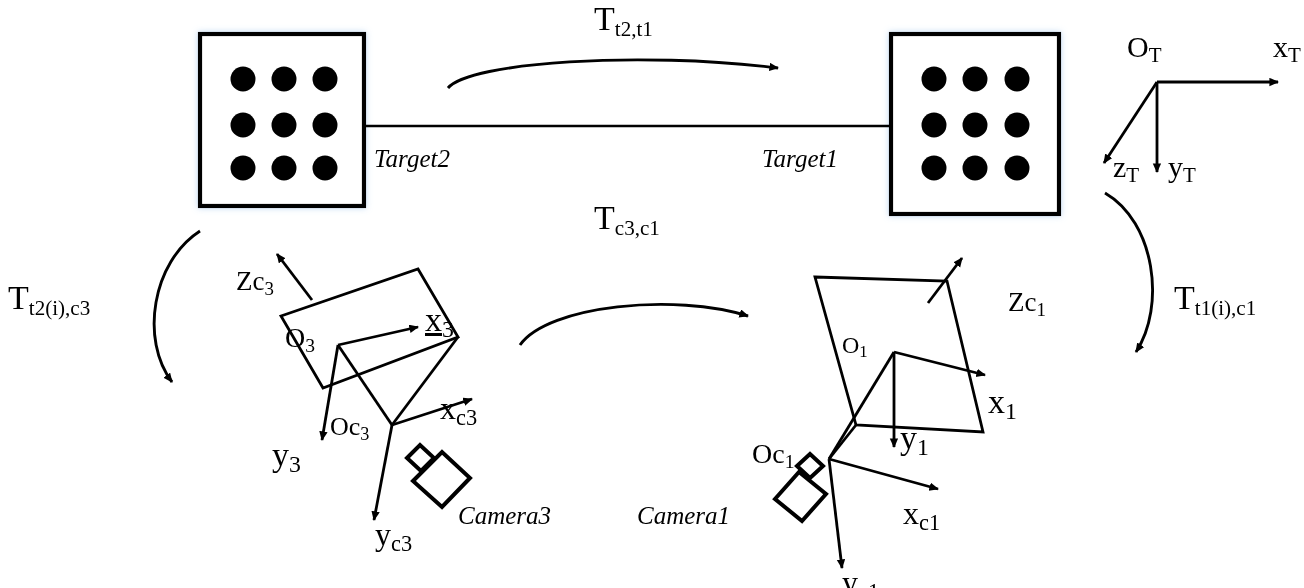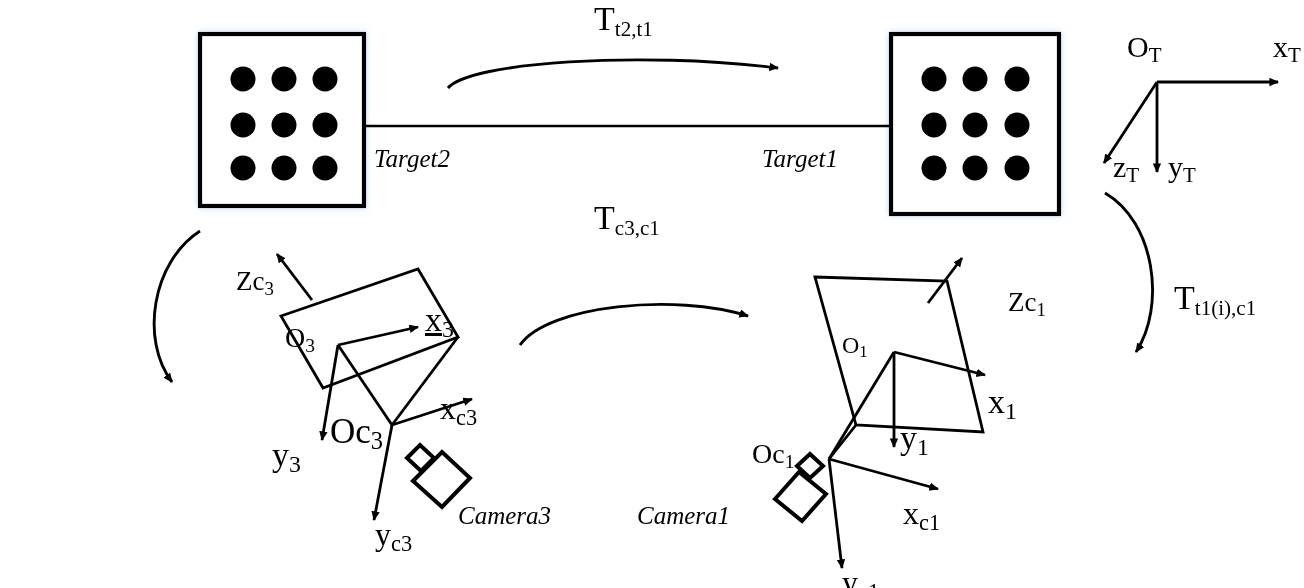--- a/index.html
+++ b/index.html
@@ -127,40 +127,41 @@
   </g>
 </svg>
 
 <div class="lbl serif ital" style="left:374px; top:146px; font-size:25px;">Target2</div>
 <div class="lbl serif ital" style="left:762px; top:146px; font-size:25px;">Target1</div>
 
 <div class="lbl serif" style="left:578px; top:2px; font-size:34px;margin-left:16px;"><span>T</span><span class="sub">t2,t1</span></div>
 
 <div class="lbl serif" style="left:570px; top:201px; font-size:34px;margin-left:24px;"><span>T</span><span class="sub">c3,c1</span></div>
 
+<div class="lbl serif" style="left:8px; top:281px; font-size:34px;"><span>T</span><span class="sub">t2(i),c3</span></div>
 
 <div class="lbl serif" style="left:1174px; top:281px; font-size:34px;"><span>T</span><span class="sub">t1(i),c1</span></div>
 
 <div class="lbl serif" style="left:1127px; top:32px; font-size:30px;"><span>O</span><span class="sub2">T</span></div>
 
 <div class="lbl serif" style="left:1240px; top:32px; font-size:30px;margin-left:33px;"><span>x</span><span class="sub2">T</span></div>
 
 <div class="lbl serif" style="left:1168px; top:152px; font-size:30px;"><span>y</span><span class="sub2">T</span></div>
 
 <div class="lbl serif" style="left:1113px; top:152px; font-size:30px;"><span>z</span><span class="sub2">T</span></div>
 
 <div class="lbl serif" style="left:236px; top:268px; font-size:27px;"><span>Zc</span><span class="sub2">3</span></div>
 
 <div class="lbl serif" style="left:285px; top:324px; font-size:28px;"><span>O</span><span class="sub2">3</span></div>
 
 <div class="lbl serif" style="left:425px; top:303px; font-size:34px;text-decoration:underline;"><span>x</span><span class="sub2">3</span></div>
 
 <div class="lbl serif" style="left:272px; top:438px; font-size:34px;"><span>y</span><span class="sub2">3</span></div>
 
-<div class="lbl serif" style="left:330px; top:414px; font-size:35px;"><span>Oc</span><span class="sub2">3</span></div>
+<div class="lbl serif" style="left:330px; top:414px; font-size:26px;"><span>Oc</span><span class="sub2">3</span></div>
 
 <div class="lbl serif" style="left:440px; top:392px; font-size:32px;"><span>x</span><span class="sub2">c3</span></div>
 
 <div class="lbl serif" style="left:375px; top:518px; font-size:32px;"><span>y</span><span class="sub2">c3</span></div>
 
 <div class="lbl serif ital" style="left:458px; top:503px; font-size:25px;">Camera3</div>
 
 <div class="lbl serif" style="left:1008px; top:249px; font-size:27px;margin-top:40px;"><span>Zc</span><span class="sub2">1</span></div>
 
 <div class="lbl serif" style="left:842px; top:333px; font-size:24px;"><span>O</span><span class="sub2">1</span></div>

